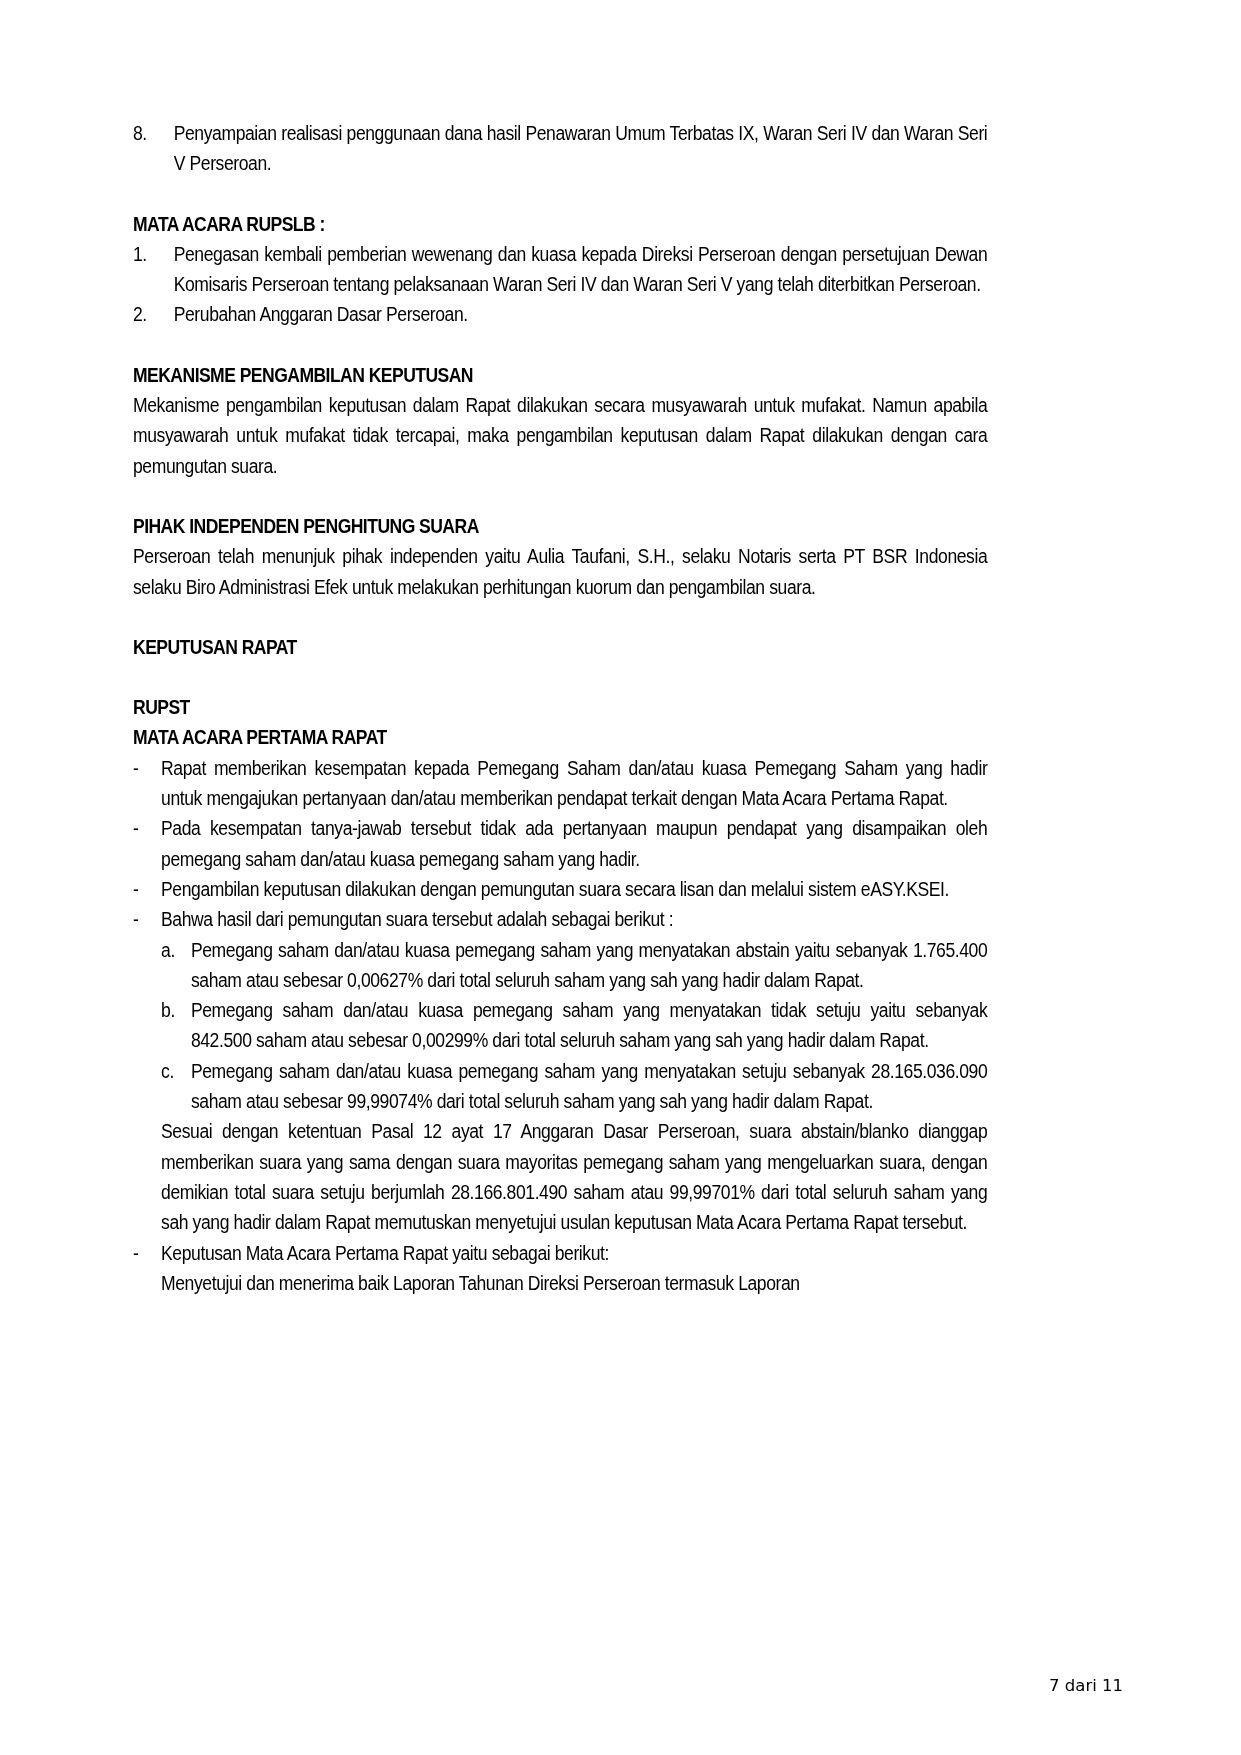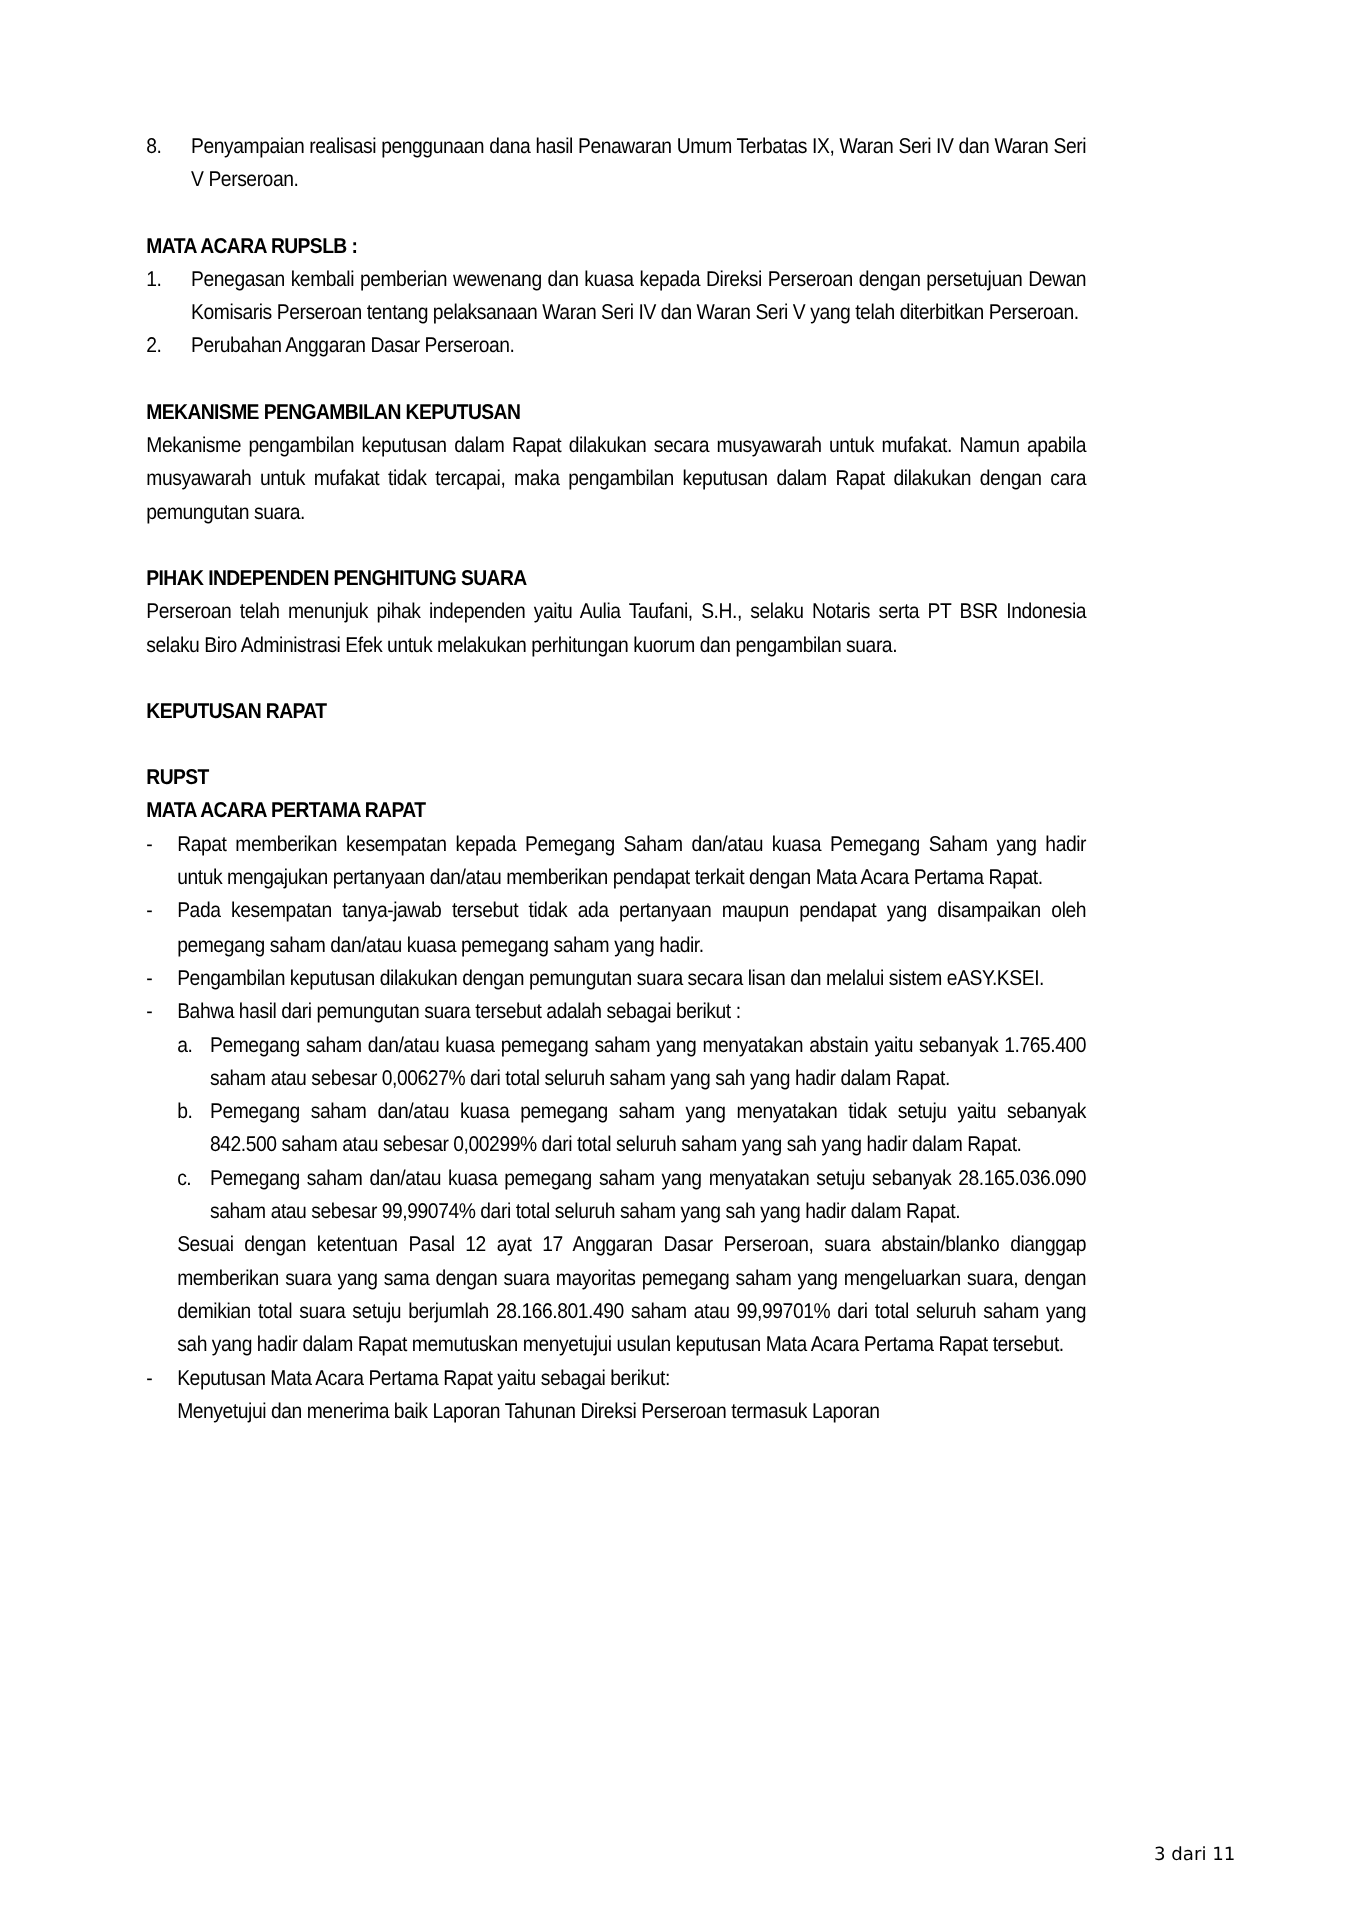--- a/index.html
+++ b/index.html
@@ -156,14 +156,14 @@
     <div class="para indent-cont">Sesuai dengan ketentuan Pasal 12 ayat 17 Anggaran Dasar Perseroan, suara abstain/blanko dianggap memberikan suara yang sama dengan suara mayoritas pemegang saham yang mengeluarkan suara, dengan demikian total suara setuju berjumlah 28.166.801.490 saham atau 99,99701% dari total seluruh saham yang sah yang hadir dalam Rapat memutuskan menyetujui usulan keputusan Mata Acara Pertama Rapat tersebut.</div>
 
     <div class="row">
       <span class="marker m-dash">-</span>
       <span class="row-text">Keputusan Mata Acara Pertama Rapat yaitu sebagai berikut:</span>
     </div>
     <div class="para indent-cont">Menyetujui dan menerima baik Laporan Tahunan Direksi Perseroan termasuk Laporan</div>
 
   </div>
 
-  <div class="footer">3 dari 11</div>
+  <div class="footer">7 dari 11</div>
 </div>
 
 </body></html>

